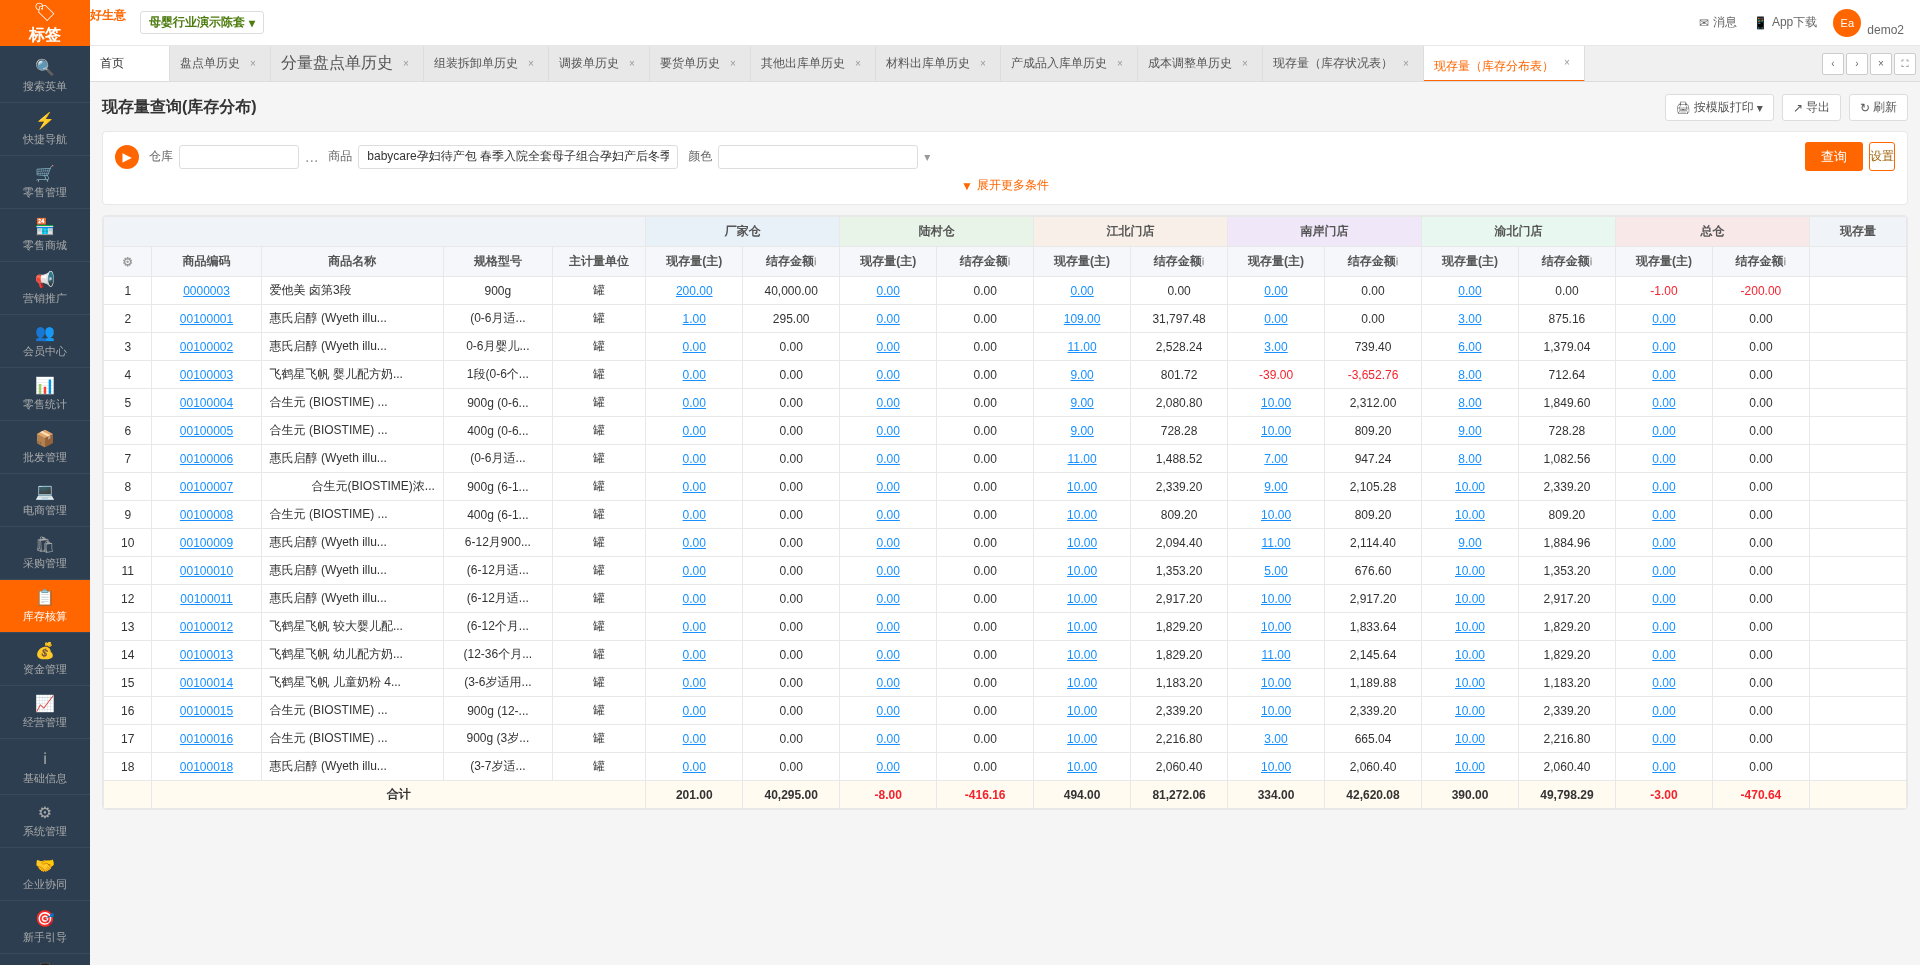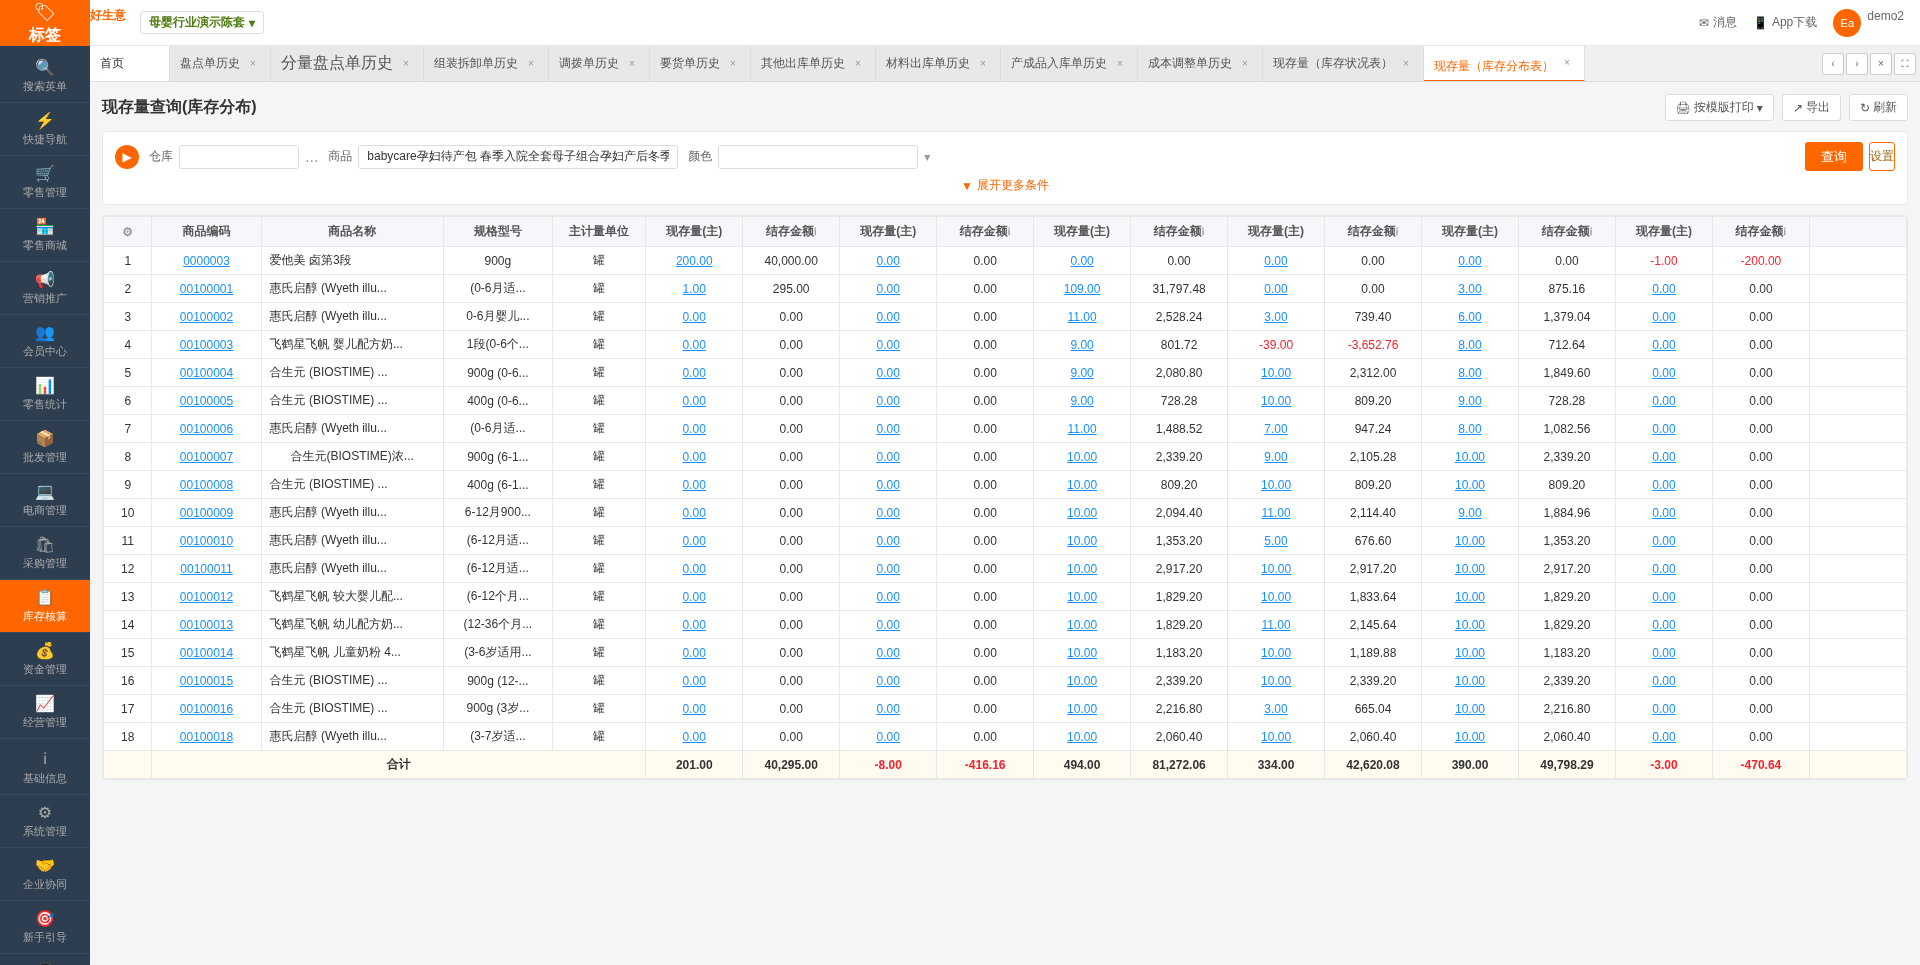--- a/index.html
+++ b/index.html
@@ -311,21 +311,21 @@
   </div>
   <div class="top-bar-right">
     <span>
       <span>✉</span>
       <span>消息</span>
     </span>
     <span>
       <span>📱</span>
       <span>App下载</span>
     </span>
-    <div style="display:flex;align-items:flex-start;gap:6px;cursor:pointer;">
+    <div style="display:flex;align-items:flex-end;gap:6px;cursor:pointer;">
       <div class="avatar">
         <span>Ea</span>
       </div>
       <span>demo2</span>
     </div>
   </div>
 </div>
 
 <div class="sidebar">
   <div class="sidebar-logo-area">
@@ -508,20 +508,30 @@
     </div>
     <div class="expand-conditions">
       <span>▼</span>
       <span>展开更多条件</span>
     </div>
   </div>
 
   <div class="table-wrapper">
     <table>
       <thead>
+        <tr class="header-group">
+          <th colspan="5"></th>
+          <th colspan="2" style="background:#e8f0f8;">厂家仓</th>
+          <th colspan="2" style="background:#e8f4e8;">陆村仓</th>
+          <th colspan="2" style="background:#f8f0e8;">江北门店</th>
+          <th colspan="2" style="background:#f0e8f8;">南岸门店</th>
+          <th colspan="2" style="background:#e8f8f0;">渝北门店</th>
+          <th colspan="2" style="background:#f8e8e8;">总仓</th>
+          <th>现存量</th>
+        </tr>
         <tr>
           <th class="col-seq"><span class="settings-icon">⚙</span></th>
           <th class="col-code">商品编码</th>
           <th class="col-name">商品名称</th>
           <th class="col-spec">规格型号</th>
           <th class="col-unit">主计量单位</th>
           <th class="col-num">现存量(主)</th>
           <th class="col-num">结存金额<span class="info-icon">ℹ</span></th>
           <th class="col-num">现存量(主)</th>
           <th class="col-num">结存金额<span class="info-icon">ℹ</span></th>
@@ -673,21 +683,21 @@
     <td class="col-num">947.24</td>
     <td class="col-num"><span class="num-link">8.00</span></td>
     <td class="col-num">1,082.56</td>
     <td class="col-num"><span class="num-link">0.00</span></td>
     <td class="col-num">0.00</td>
     <td class="col-num"></td>
   </tr>
           <tr>
     <td class="col-seq">8</td>
     <td class="col-code"><span class="num-link">00100007</span></td>
-    <td class="col-name" style="text-align:center;">合生元(BIOSTIME)浓...</td>
+    <td class="col-name" style="text-align:right;">合生元(BIOSTIME)浓...</td>
     <td class="col-spec">900g (6-1...</td>
     <td class="col-unit">罐</td>
     <td class="col-num"><span class="num-link">0.00</span></td>
     <td class="col-num">0.00</td>
     <td class="col-num"><span class="num-link">0.00</span></td>
     <td class="col-num">0.00</td>
     <td class="col-num"><span class="num-link">10.00</span></td>
     <td class="col-num">2,339.20</td>
     <td class="col-num"><span class="num-link">9.00</span></td>
     <td class="col-num">2,105.28</td>

